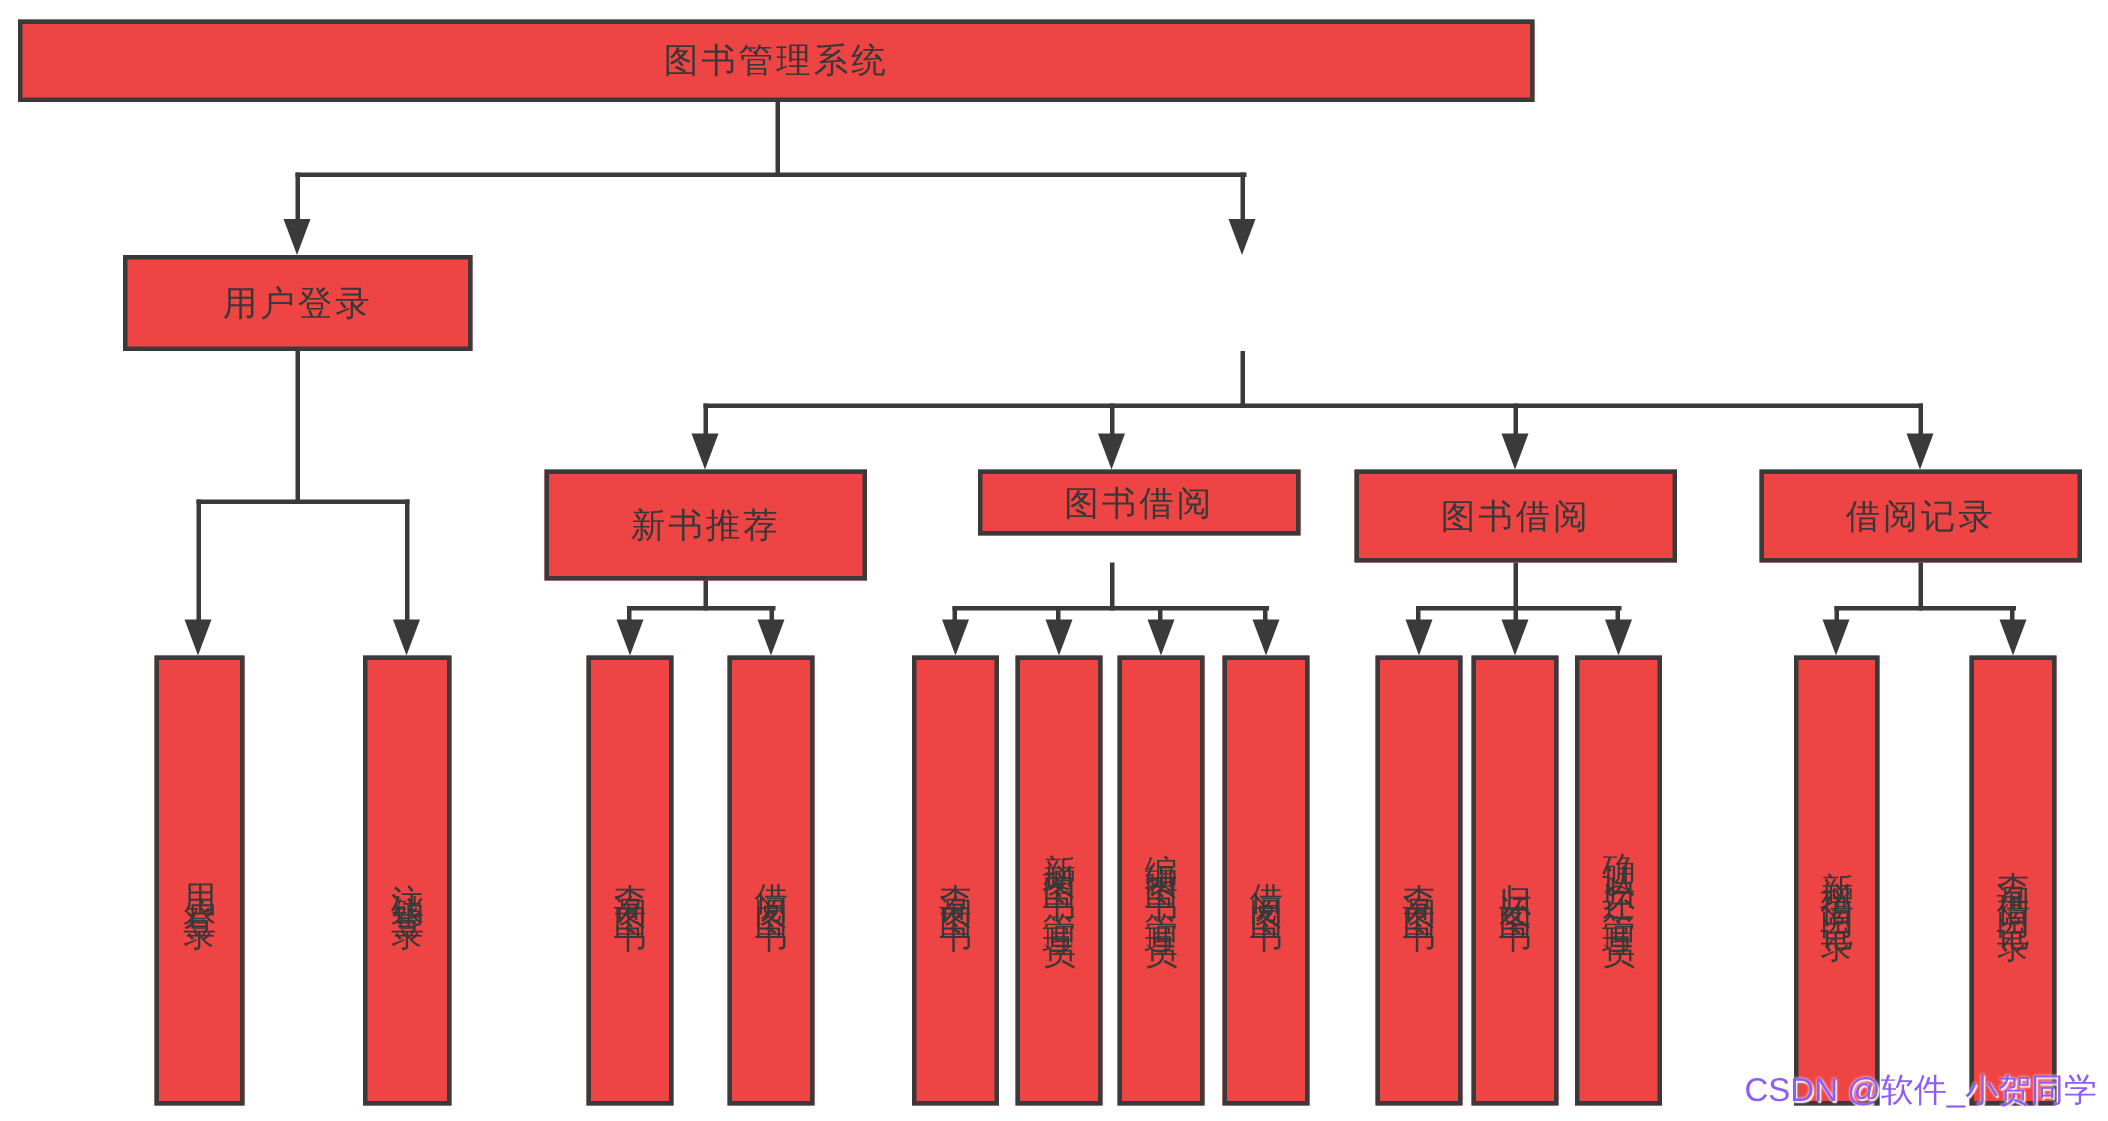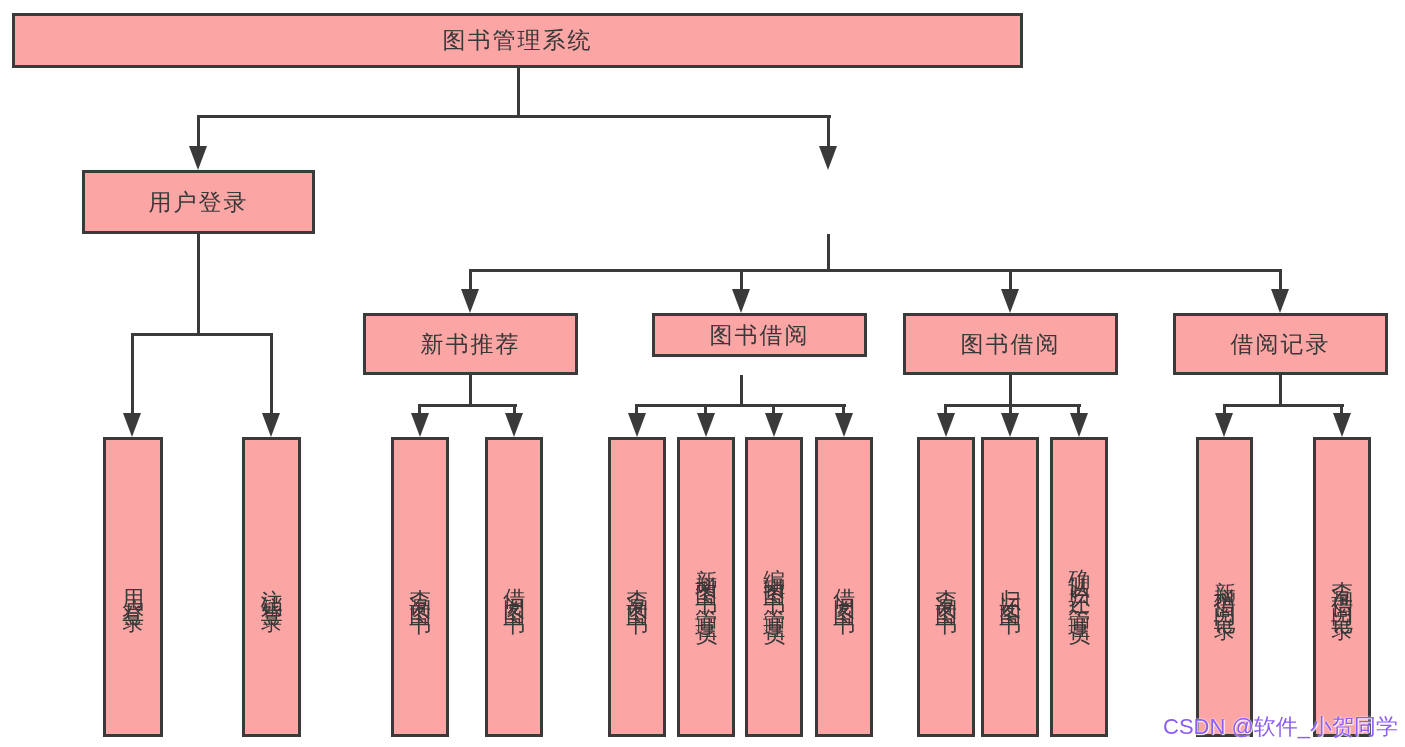--- a/index.html
+++ b/index.html
@@ -5,21 +5,21 @@
   * { margin:0; padding:0; box-sizing:border-box; }
   html,body { background:#ffffff; }
   body { font-family:"Liberation Sans", sans-serif; }
   .canvas { position:relative; width:1405px; height:747px; background:#ffffff; overflow:hidden; }
 
   .line  { position:absolute; background:#3a3a3a; }
   .arrow { position:absolute; width:0; height:0;
            border-left:9px solid transparent; border-right:9px solid transparent;
            border-top:24px solid #3a3a3a; }
 
-  .node { position:absolute; border:3px solid #3a3a3a; background:#fca5a5;
+  .node { position:absolute; border:3px solid #3a3a3a; background:#ef4444;
           display:flex; align-items:center; justify-content:center;
           color:#383838; }
   .node-h { font-size:23px; letter-spacing:2px; white-space:nowrap; }
   .node-v .vtext { writing-mode:vertical-rl; text-orientation:mixed;
                    font-size:22px; letter-spacing:8px; line-height:1.2;
                    color:#383838; }
 
   .watermark { position:absolute; left:1163px; top:712px;
                font-size:22px; color:#8b5cf6; white-space:nowrap;
                text-shadow:0 0 2px #ffffff, 1px 1px 1px #ffffff; }
@@ -90,21 +90,21 @@
 
   <div class="node node-h" style="left:12px;top:13px;width:1011px;height:55px;">
     <span>图书管理系统</span>
   </div>
 
   <div class="node node-h" style="left:82px;top:170px;width:233px;height:64px;">
     <span>用户登录</span>
   </div>
 
 
-  <div class="node node-h" style="left:363px;top:313px;width:215px;height:62px;">
+  <div class="node node-h" style="left:363px;top:313px;width:215px;height:74px;">
     <span>新书推荐</span>
   </div>
 
   <div class="node node-h" style="left:634px;top:313px;width:215px;height:44px;margin-left:18px;">
     <span>图书借阅</span>
   </div>
 
   <div class="node node-h" style="left:903px;top:313px;width:215px;height:62px;">
     <span>图书借阅</span>
   </div>

